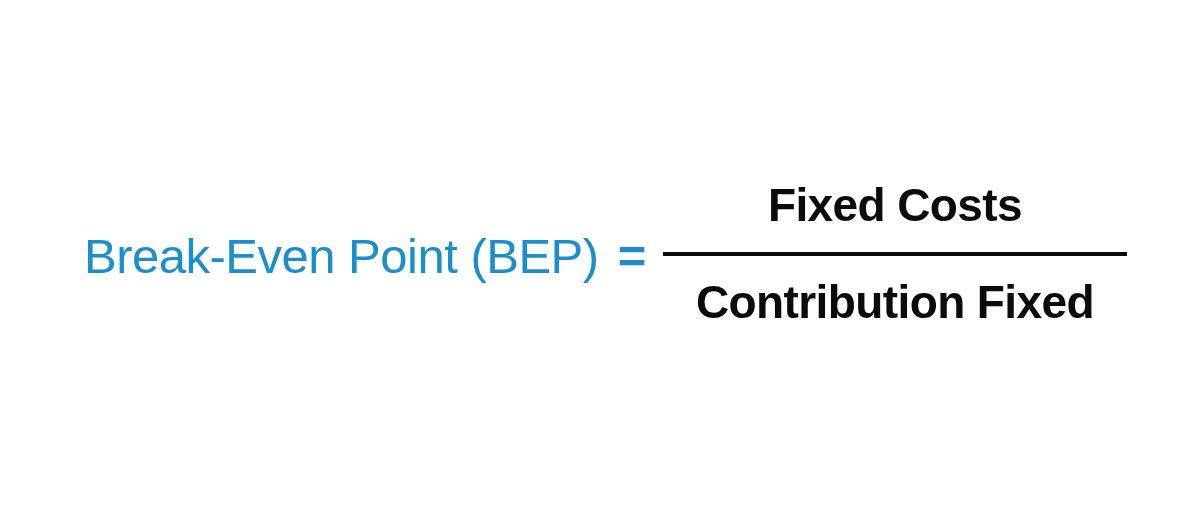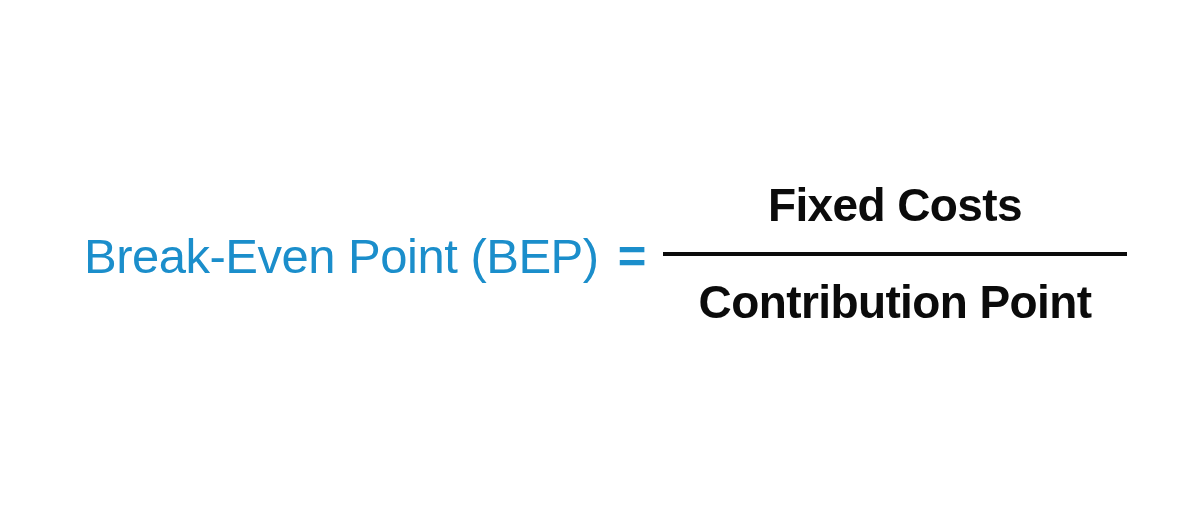--- a/index.html
+++ b/index.html
@@ -90,16 +90,16 @@
 
 <div id="formula-canvas">
 
   <div class="lhs-term">Break-Even Point (BEP)</div>
 
   <div class="equals-sign">=</div>
 
   <div class="fraction">
     <div class="fraction-numerator">Fixed Costs</div>
     <div class="fraction-bar"></div>
-    <div class="fraction-denominator">Contribution Point</div>
+    <div class="fraction-denominator">Contribution Fixed</div>
   </div>
 
 </div>
 
 </body></html>

